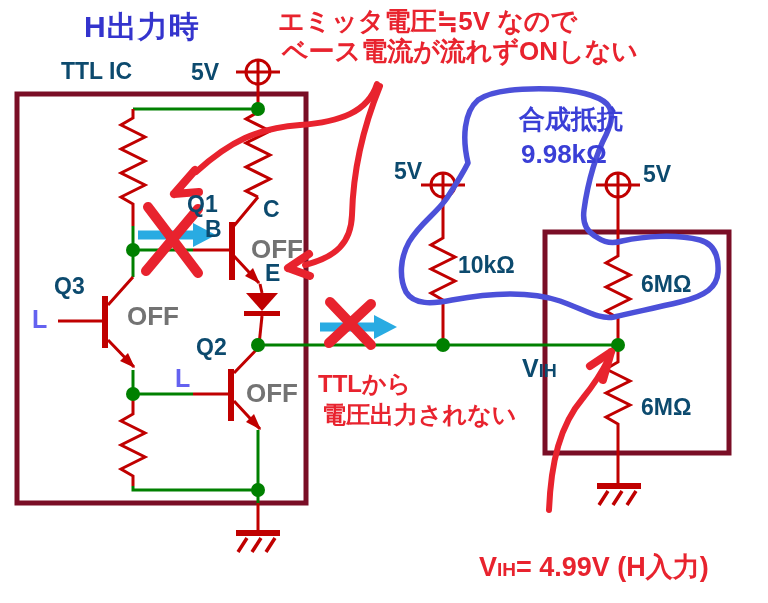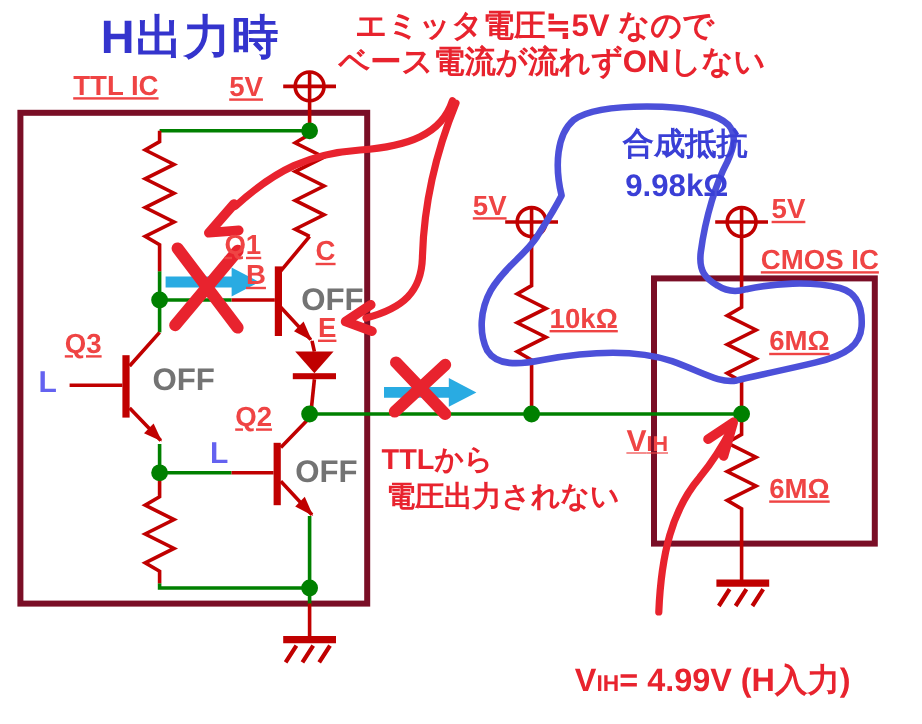--- a/index.html
+++ b/index.html
@@ -3,22 +3,22 @@
 <meta charset="utf-8">
 <style>
   html,body{margin:0;padding:0;background:#fff;}
   #stage{
     position:relative;width:768px;height:603px;background:#ffffff;
     font-family:"Liberation Sans","DejaVu Sans",sans-serif;
     overflow:hidden;
   }
   #circuit-svg{position:absolute;left:0;top:0;}
   .lbl{position:absolute;font-weight:bold;white-space:nowrap;line-height:1;}
-  .black{color:#ef4444;text-decoration:underline;}
-  .blue-title{color:#3434cd;font-size:39px;letter-spacing:1px;}
+  .black{color:#0c4a6e;}
+  .blue-title{color:#3434cd;font-size:30px;letter-spacing:1px;}
   .blue-note{color:#3a3fd6;font-size:26px;margin-left:41px;}
   .state{color:#737373;font-size:26px;}
   .low{color:#6462f0;font-size:25px;}
   .red-note{color:#e8232e;}
   .sz23{font-size:23px;}
   .sz24{font-size:24px;}
   .sz26{font-size:26px;}
   .vih-v{font-size:25px;}
   .vih-sub{font-size:18px;letter-spacing:0px;}
   .divider-v{font-size:27px;}
@@ -157,21 +157,21 @@
     <path d="M468,163 C462,138 464,112 478,100 C492,90 520,88 552,89 C575,90 598,95 607,104
          C614,112 612,122 606,135 C597,152 588,180 584,210 C582,226 588,232 598,238
          C604,242 612,244 622,241 C645,236 676,234 700,240 C714,244 719,255 718,272
          C717,287 706,296 680,302 C655,308 630,313 614,317 C600,320 585,310 560,301
          C530,291 490,293 452,300 C432,304 414,305 406,292 C399,278 400,258 409,242
          C420,223 436,214 447,198 C456,184 462,175 468,163 Z" fill="none" stroke="#4c50d9" stroke-width="5.5" stroke-linejoin="round"></path>
   </svg>
 
   <div class="lbl blue-title" style="left:84px;top:12px;">H出力時</div>
 
-  <div class="lbl red-note sz26" style="left:296px;top:8px;">エミッタ電圧≒5V なので</div>
+  <div class="lbl red-note sz26" style="left:278px;top:8px;">エミッタ電圧≒5V なので</div>
   <div class="lbl red-note sz26" style="left:282px;top:38px;">ベース電流が流れずONしない</div>
 
   <div class="lbl black sz23" style="left:61px;top:60px;">TTL IC</div>
   <div class="lbl black sz23" style="left:191px;top:61px;">5V</div>
 
   <div class="lbl black sz23" style="left:187px;top:193px;">Q1</div>
   <div class="lbl black sz23" style="left:205px;top:218px;">B</div>
   <div class="lbl black sz23" style="left:263px;top:198px;">C</div>
   <div class="lbl black sz23" style="left:265px;top:262px;">E</div>
   <div class="lbl state" style="left:251px;top:236px;">OFF</div>
@@ -184,21 +184,20 @@
   <div class="lbl low" style="left:175px;top:366px;">L</div>
   <div class="lbl state" style="left:246px;top:380px;">OFF</div>
 
   <div class="lbl blue-note" style="left:478px;top:106px;">合成抵抗</div>
   <div class="lbl blue-note" style="left:480px;top:141px;">9.98kΩ</div>
 
   <div class="lbl black sz23" style="left:394px;top:160px;">5V</div>
   <div class="lbl black sz23" style="left:458px;top:254px;">10kΩ</div>
 
   <div class="lbl black sz23" style="left:643px;top:163px;">5V</div>
-  <div class="lbl black sz23" style="left:634px;top:205px;">CMOS IC</div>
   <div class="lbl black sz23" style="left:641px;top:273px;">6MΩ</div>
   <div class="lbl black sz23" style="left:641px;top:396px;">6MΩ</div>
 
   <div class="lbl black" style="left:522px;top:317px;margin-top:39px;">
     <span class="vih-v">V</span><span class="vih-sub">IH</span>
   </div>
 
   <div class="lbl red-note sz24" style="left:322px;top:403px;">電圧出力されない</div>
   <div class="lbl red-note sz24" style="left:318px;top:372px;">TTLから</div>
 

